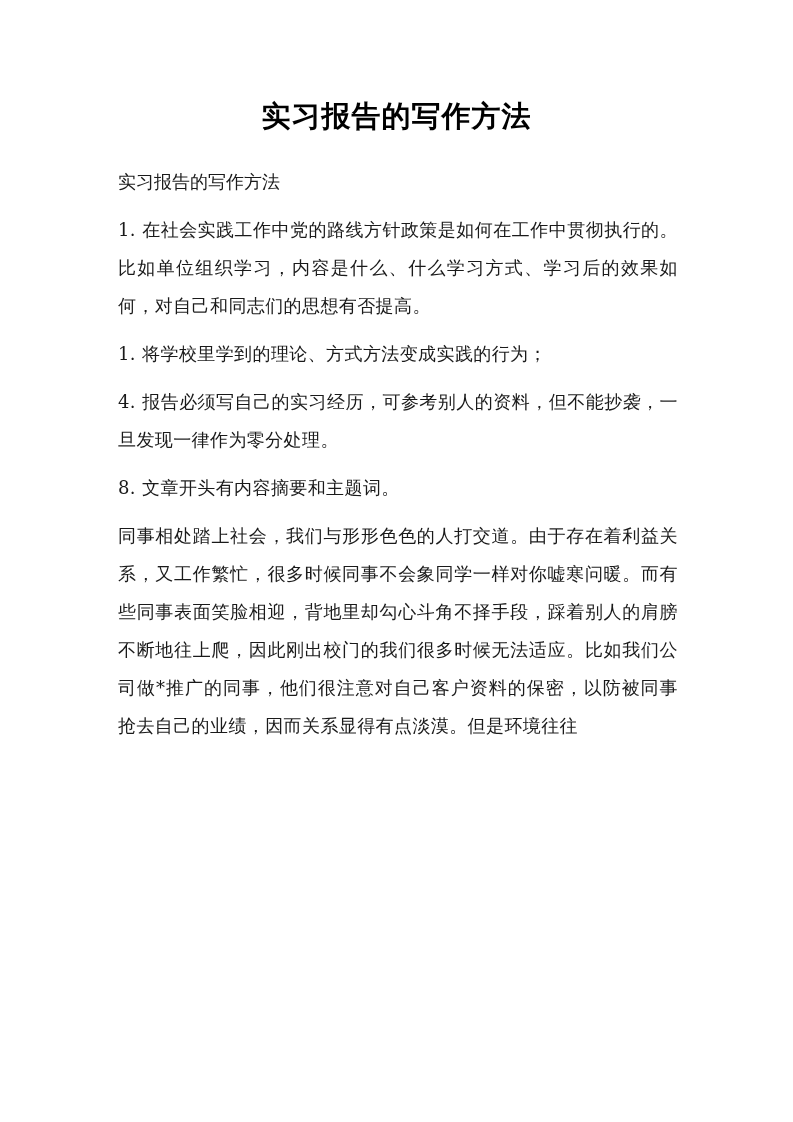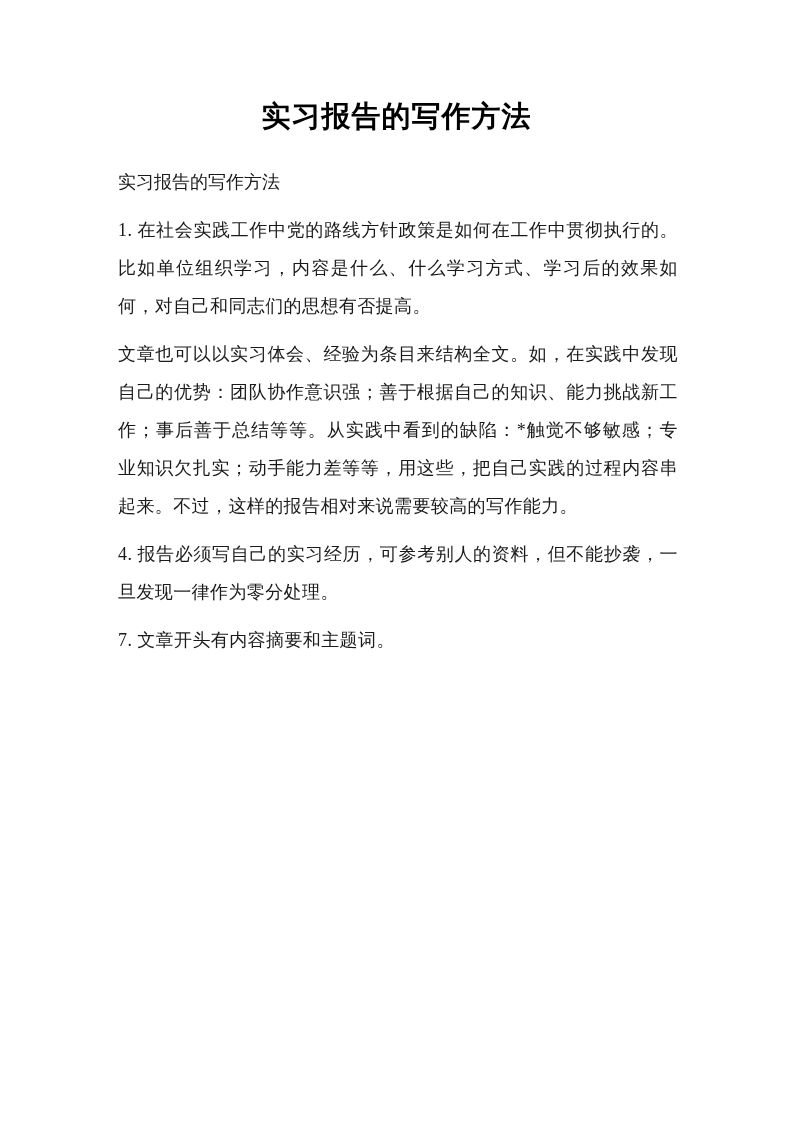--- a/index.html
+++ b/index.html
@@ -14,21 +14,20 @@
     position: relative;
     font-family: "DejaVu Serif", "Liberation Serif", serif;
     color: #111111;
   }
   .page {
     position: absolute;
     left: 0; top: 0;
     width: 793px;
     height: 1122px;
     background: #ffffff;
-    font-family: Liberation Serif, serif;
   }
   .title {
     position: absolute;
     top: 94px;
     left: 0;
     width: 793px;
     text-align: center;
     font-size: 29px;
     font-weight: bold;
     letter-spacing: 1px;
@@ -60,17 +59,18 @@
 </style>
 </head>
 <body>
 
 <div class="page">
   <div class="title">实习报告的写作方法</div>
 
   <div class="content">
     <p class="subtitle">实习报告的写作方法</p>
     <p class="para"> 1. 在社会实践工作中党的路线方针政策是如何在工作中贯彻执行的。比如单位组织学习，内容是什么、什么学习方式、学习后的效果如何，对自己和同志们的思想有否提高。</p>
-    <p class="para"> 文章也可以以实习体会、经验为条目来结构全文。如，在实践中发现自己的优势：团队协作意识强；善于根据自己的知识、能力挑战新工作；事后善于总结等等。从实践中看到的缺陷：*触觉不够敏感；专业知识欠扎实；动手能力差等等，用这些，把自己实践的过程内容串起来。不过，这样的报告相对来说需要较高的写作能力。</p>
+    <p class="para"> 1. 将学校里学到的理论、方式方法变成实践的行为；</p>
     <p class="para"> 4. 报告必须写自己的实习经历，可参考别人的资料，但不能抄袭，一旦发现一律作为零分处理。</p>
-    <p class="para"> 7. 文章开头有内容摘要和主题词。</p>
+    <p class="para"> 8. 文章开头有内容摘要和主题词。</p>
+    <p class="para"> 同事相处踏上社会，我们与形形色色的人打交道。由于存在着利益关系，又工作繁忙，很多时候同事不会象同学一样对你嘘寒问暖。而有些同事表面笑脸相迎，背地里却勾心斗角不择手段，踩着别人的肩膀不断地往上爬，因此刚出校门的我们很多时候无法适应。比如我们公司做*推广的同事，他们很注意对自己客户资料的保密，以防被同事抢去自己的业绩，因而关系显得有点淡漠。但是环境往往</p>
   </div>
 </div>
 
 </body></html>

